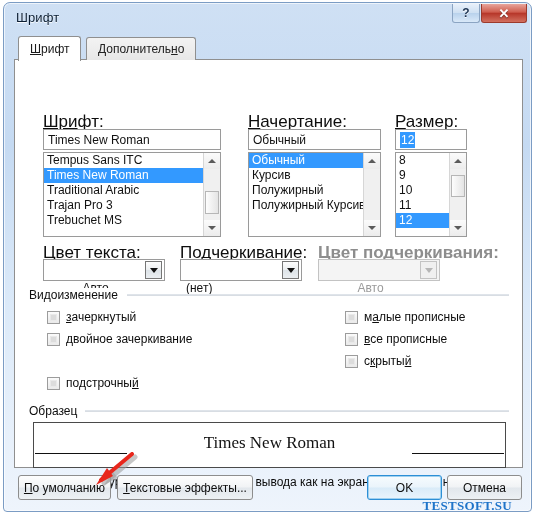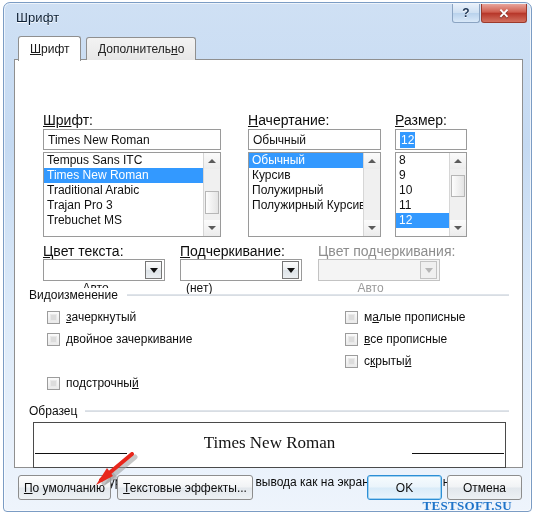--- a/index.html
+++ b/index.html
@@ -140,25 +140,25 @@
     height: 409px;
     box-sizing: border-box;
     border: 1px solid #8f8f8f;
     background: #ffffff;
   }
   u.acc { text-decoration: underline; }
 
   
   .lbl {
     position: absolute;
-    font-size: 14px;
+    font-size: 17px;
     color: #0d0d0d;
     white-space: nowrap;
   }
-  .lbl.dim { color: #8d8d8d; }
+  .lbl.dim { color: #8d8d8d; font-weight: bold; }
 
   
   .tinput {
     position: absolute;
     box-sizing: border-box;
     border: 1px solid #9a9a9a;
     background: #ffffff;
     font-size: 12px;
     color: #111;
     padding: 2px 4px 0 4px;

